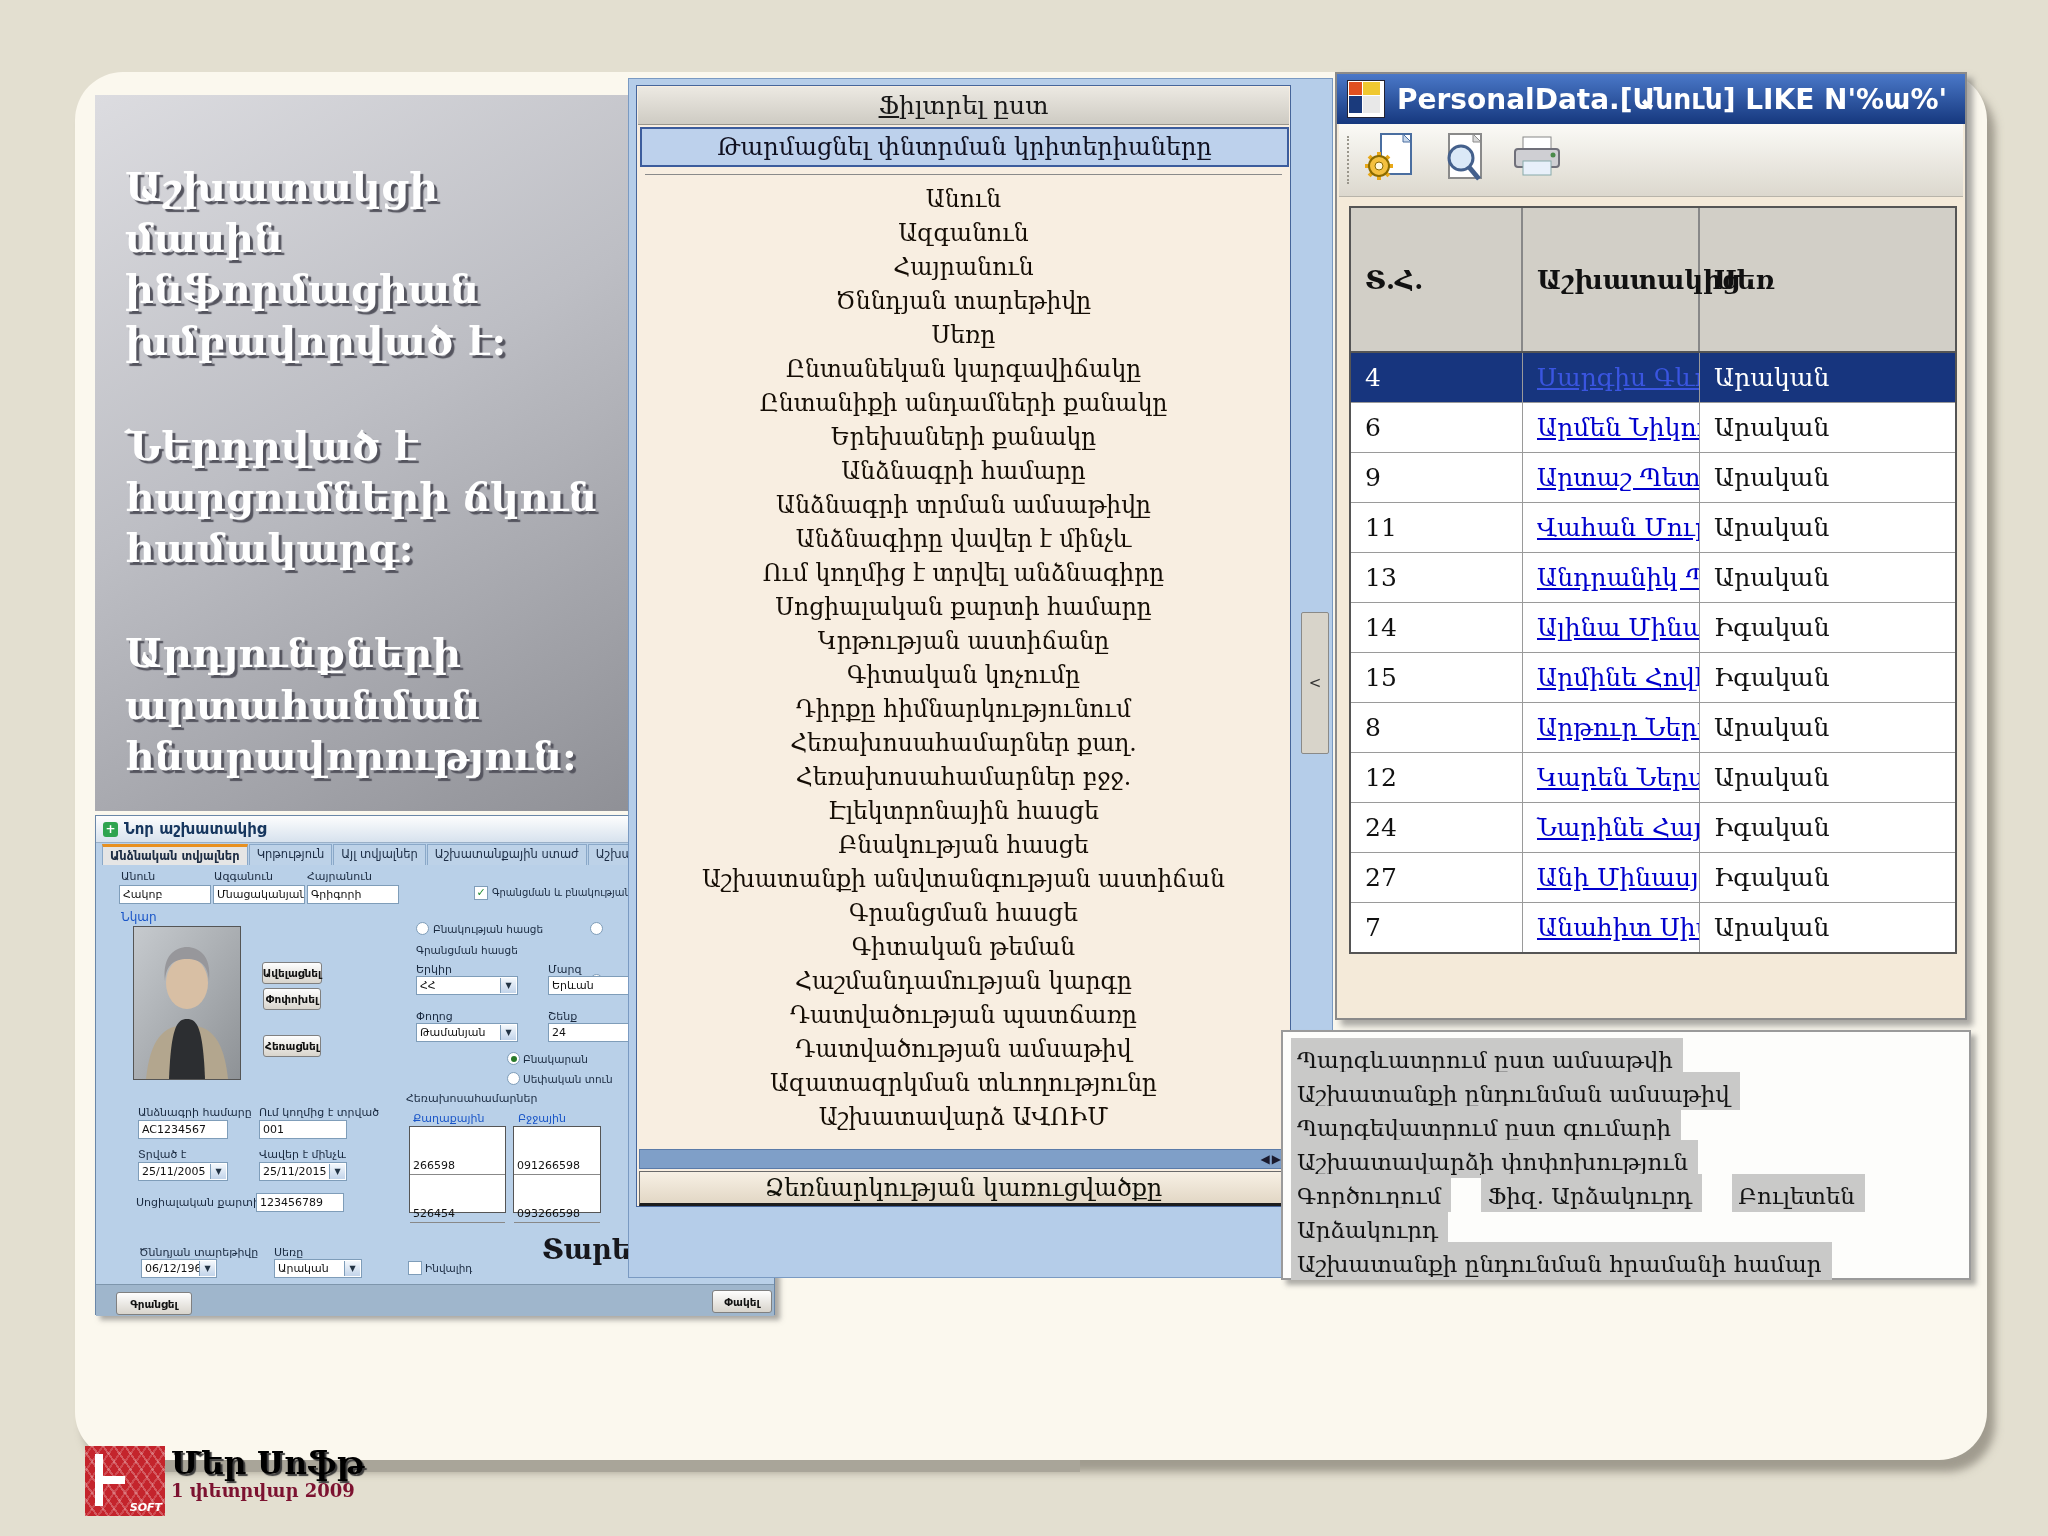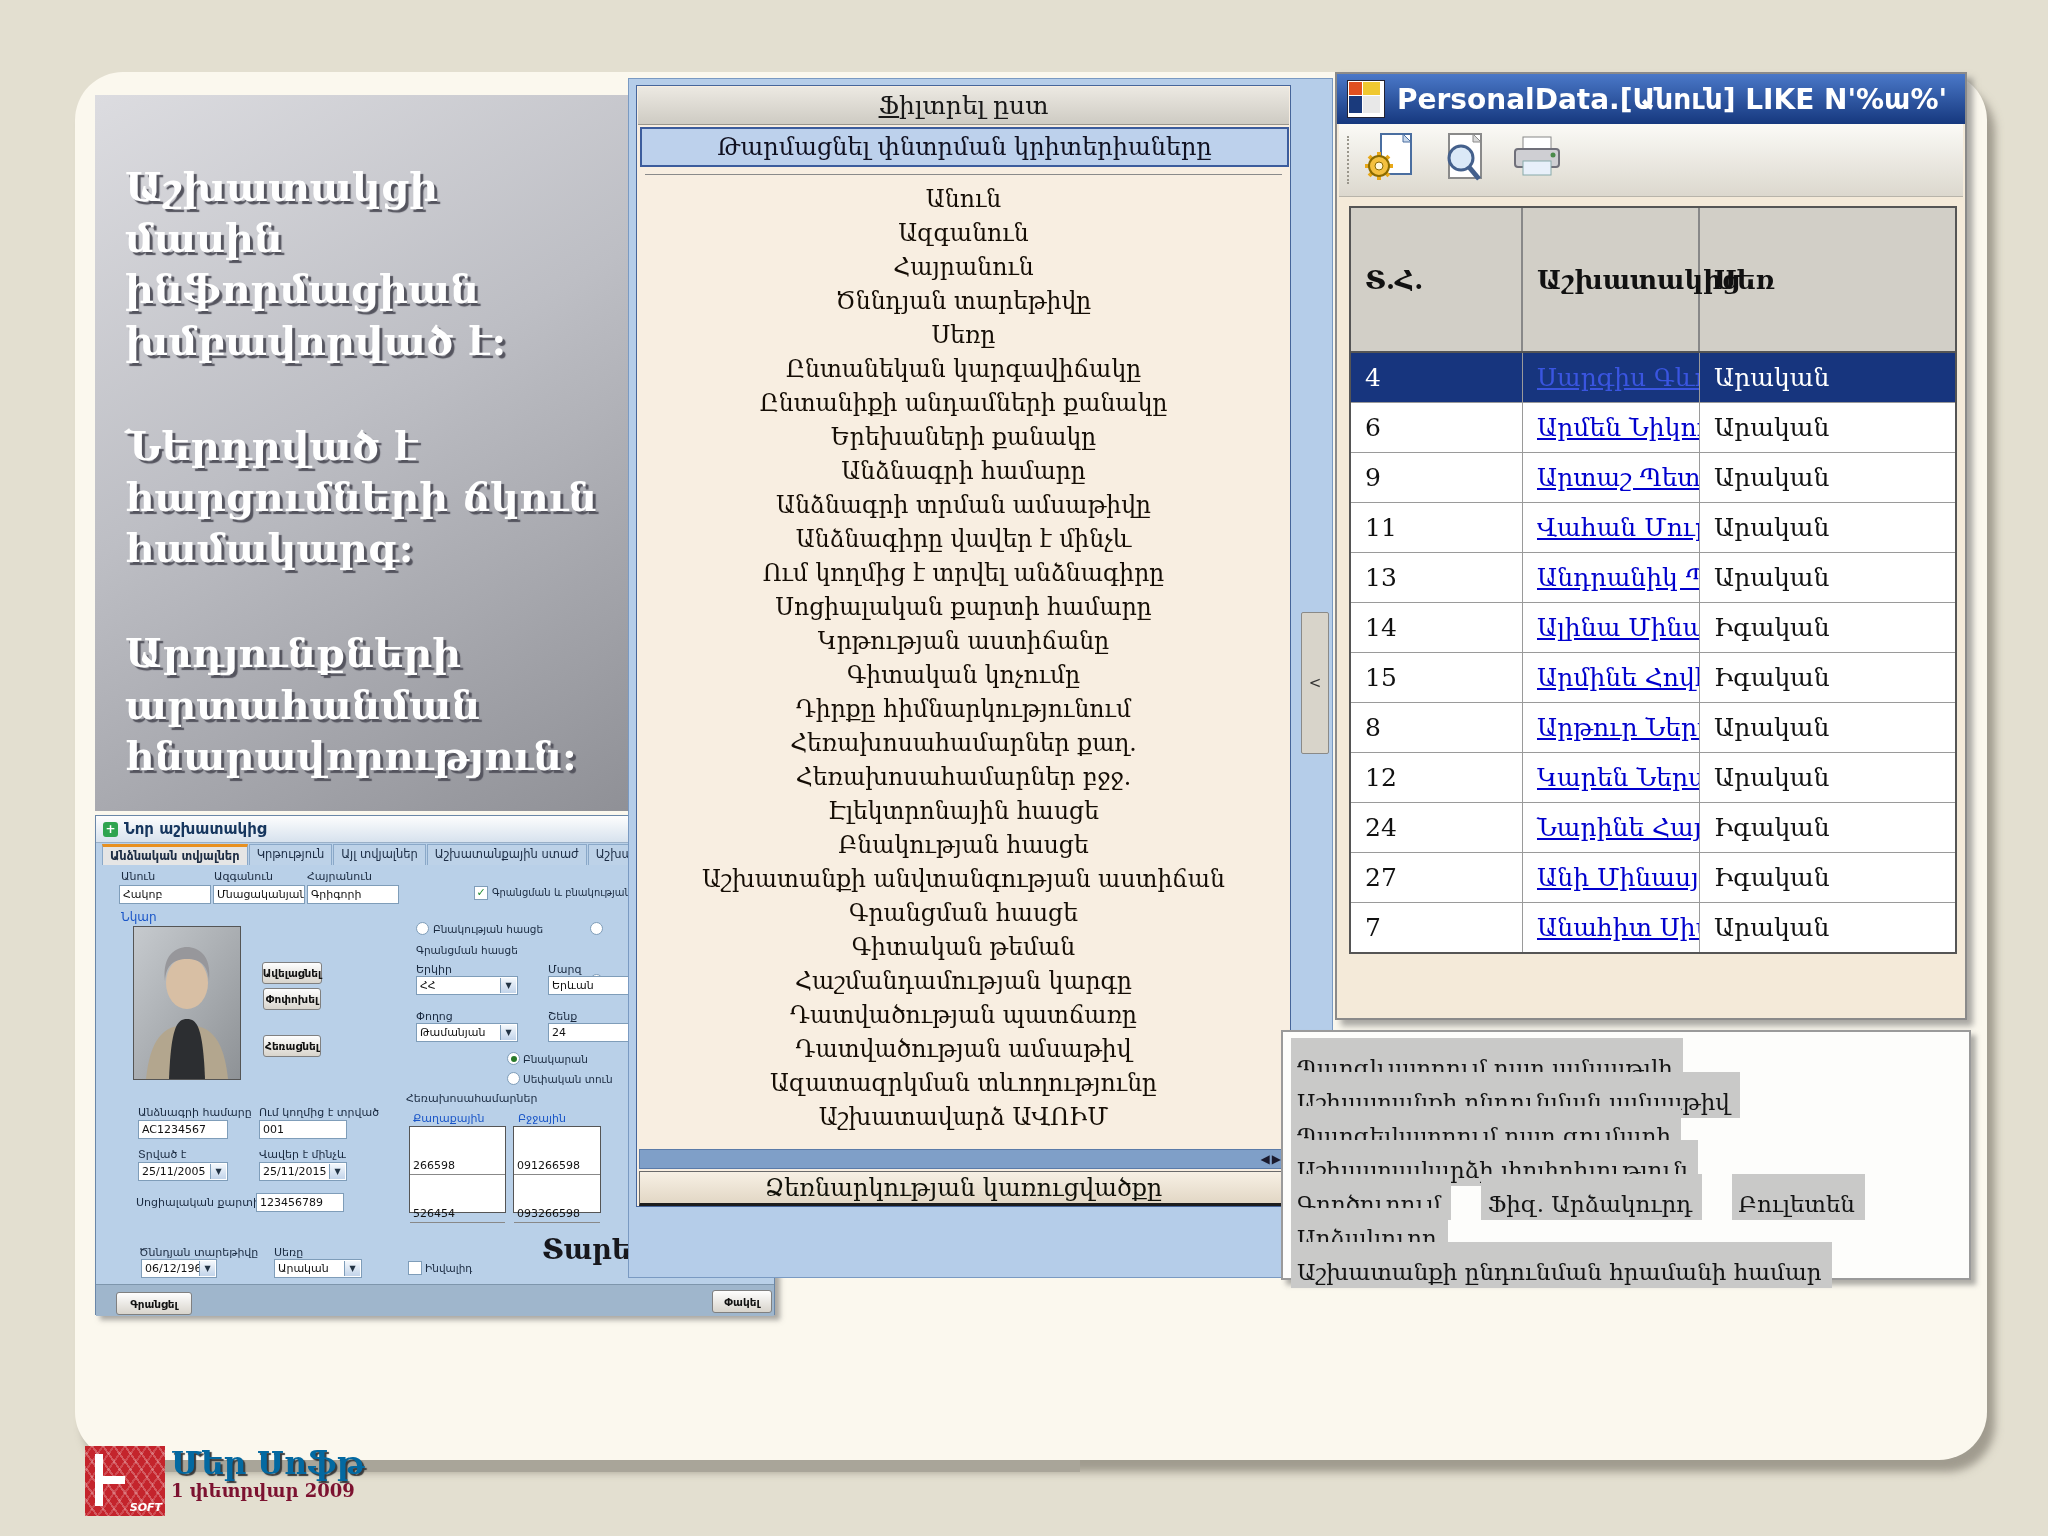--- a/index.html
+++ b/index.html
@@ -107,34 +107,34 @@
   .trow.selected{background:#17357e;}
   .trow.selected .tcell{color:#fff;}
   .trow.selected .tcell a{color:#3a55e0;}
 
   
   #menu-panel{left:1281px;top:1030px;width:690px;height:250px;background:#fdfdfb;
       border:2px solid #9a9a9a;box-sizing:border-box;box-shadow:5px 5px 5px rgba(80,80,80,.45);
       padding:6px 0 0 8px;}
   .mrow{height:34px;white-space:nowrap;}
   .chip{display:inline-block;background:#c9c9c8;color:#141414;font-size:23px;
-      padding:17px 10px 3px 6px;margin-right:30px;}
+      padding:9px 10px 3px 6px;margin-right:30px;}
 
   
   #shadow-band{left:90px;top:1460px;width:990px;height:12px;background:#a9a599;}
   #footer{left:85px;top:1446px;display:flex;}
   #logo-box{width:80px;height:70px;background:#c4242c;border-radius:0;position:relative;overflow:hidden;
       background-image:repeating-linear-gradient(55deg,rgba(255,255,255,.25) 0 2px,transparent 2px 9px),
                        repeating-linear-gradient(-55deg,rgba(255,255,255,.18) 0 2px,transparent 2px 9px);}
   #logo-box .l1{position:absolute;left:10px;top:8px;width:8px;height:52px;background:#fff;}
   #logo-box .l2{position:absolute;left:10px;top:30px;width:30px;height:8px;background:#fff;}
   #logo-box .soft{position:absolute;right:3px;bottom:2px;color:#fff;font-family:"DejaVu Sans",sans-serif;
       font-size:11px;font-weight:bold;font-style:italic;}
   #footer .txt{margin-left:6px;}
-  #brand{font-size:31px;font-weight:bold;color:#0369a1;text-shadow:2px 2px 1px #3a3a3a;line-height:34px;}
+  #brand{font-size:31px;font-weight:bold;color:#000000;text-shadow:2px 2px 1px #3a3a3a;line-height:34px;}
   #brand-date{font-size:18px;font-weight:bold;color:#7c1230;}
 </style>
 </head>
 <body>
 
 <div id="stage">
 
   <div class="abs" id="slide"></div>
 
   <div class="abs" id="gray-panel">

